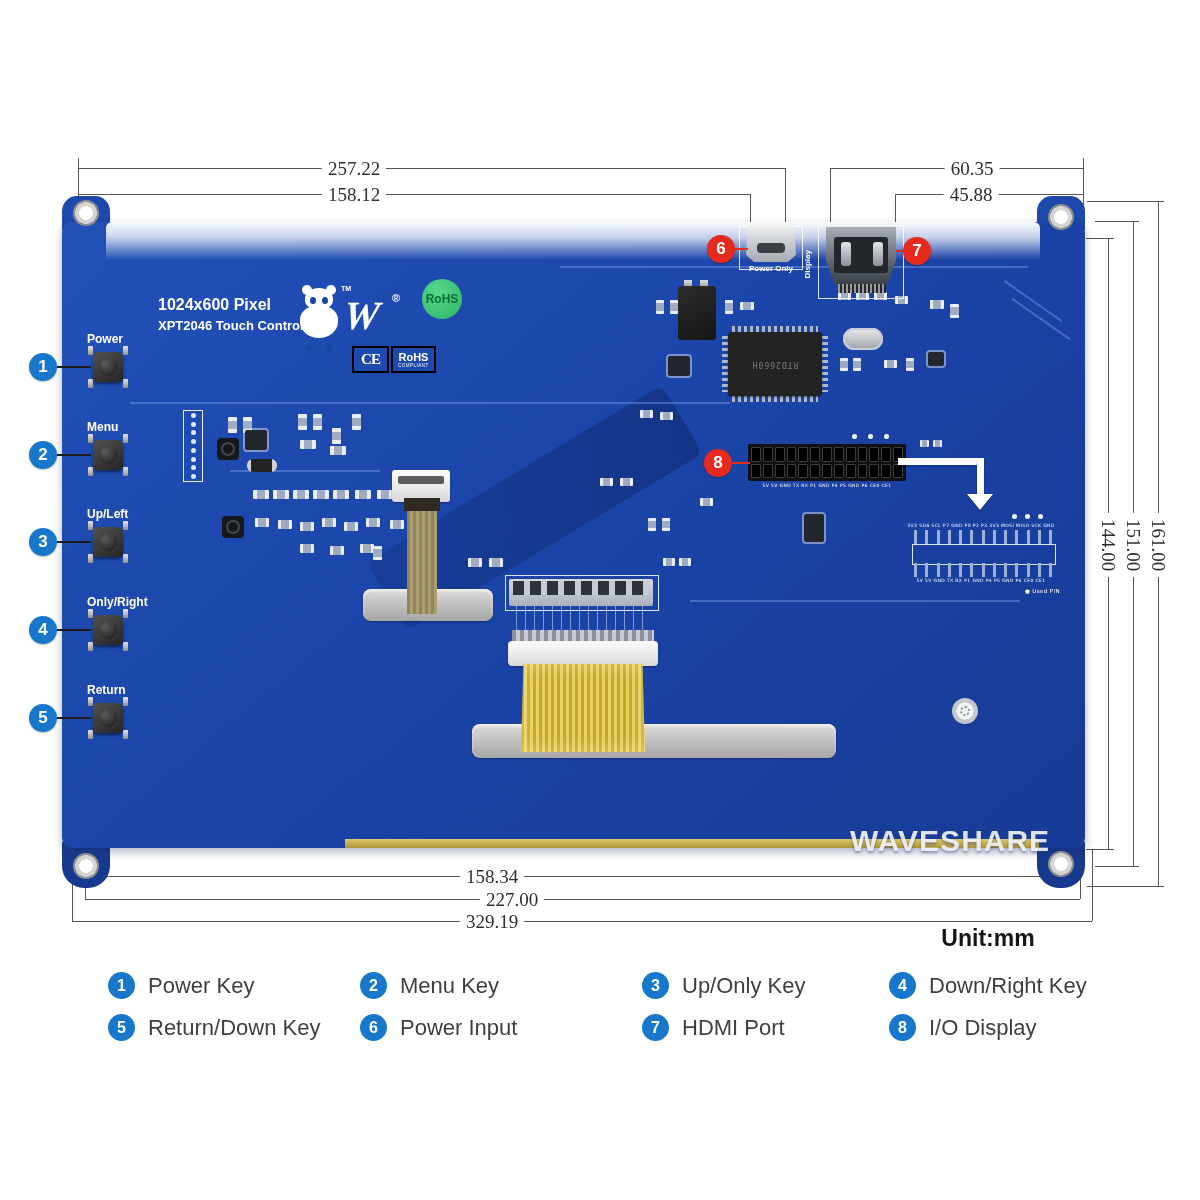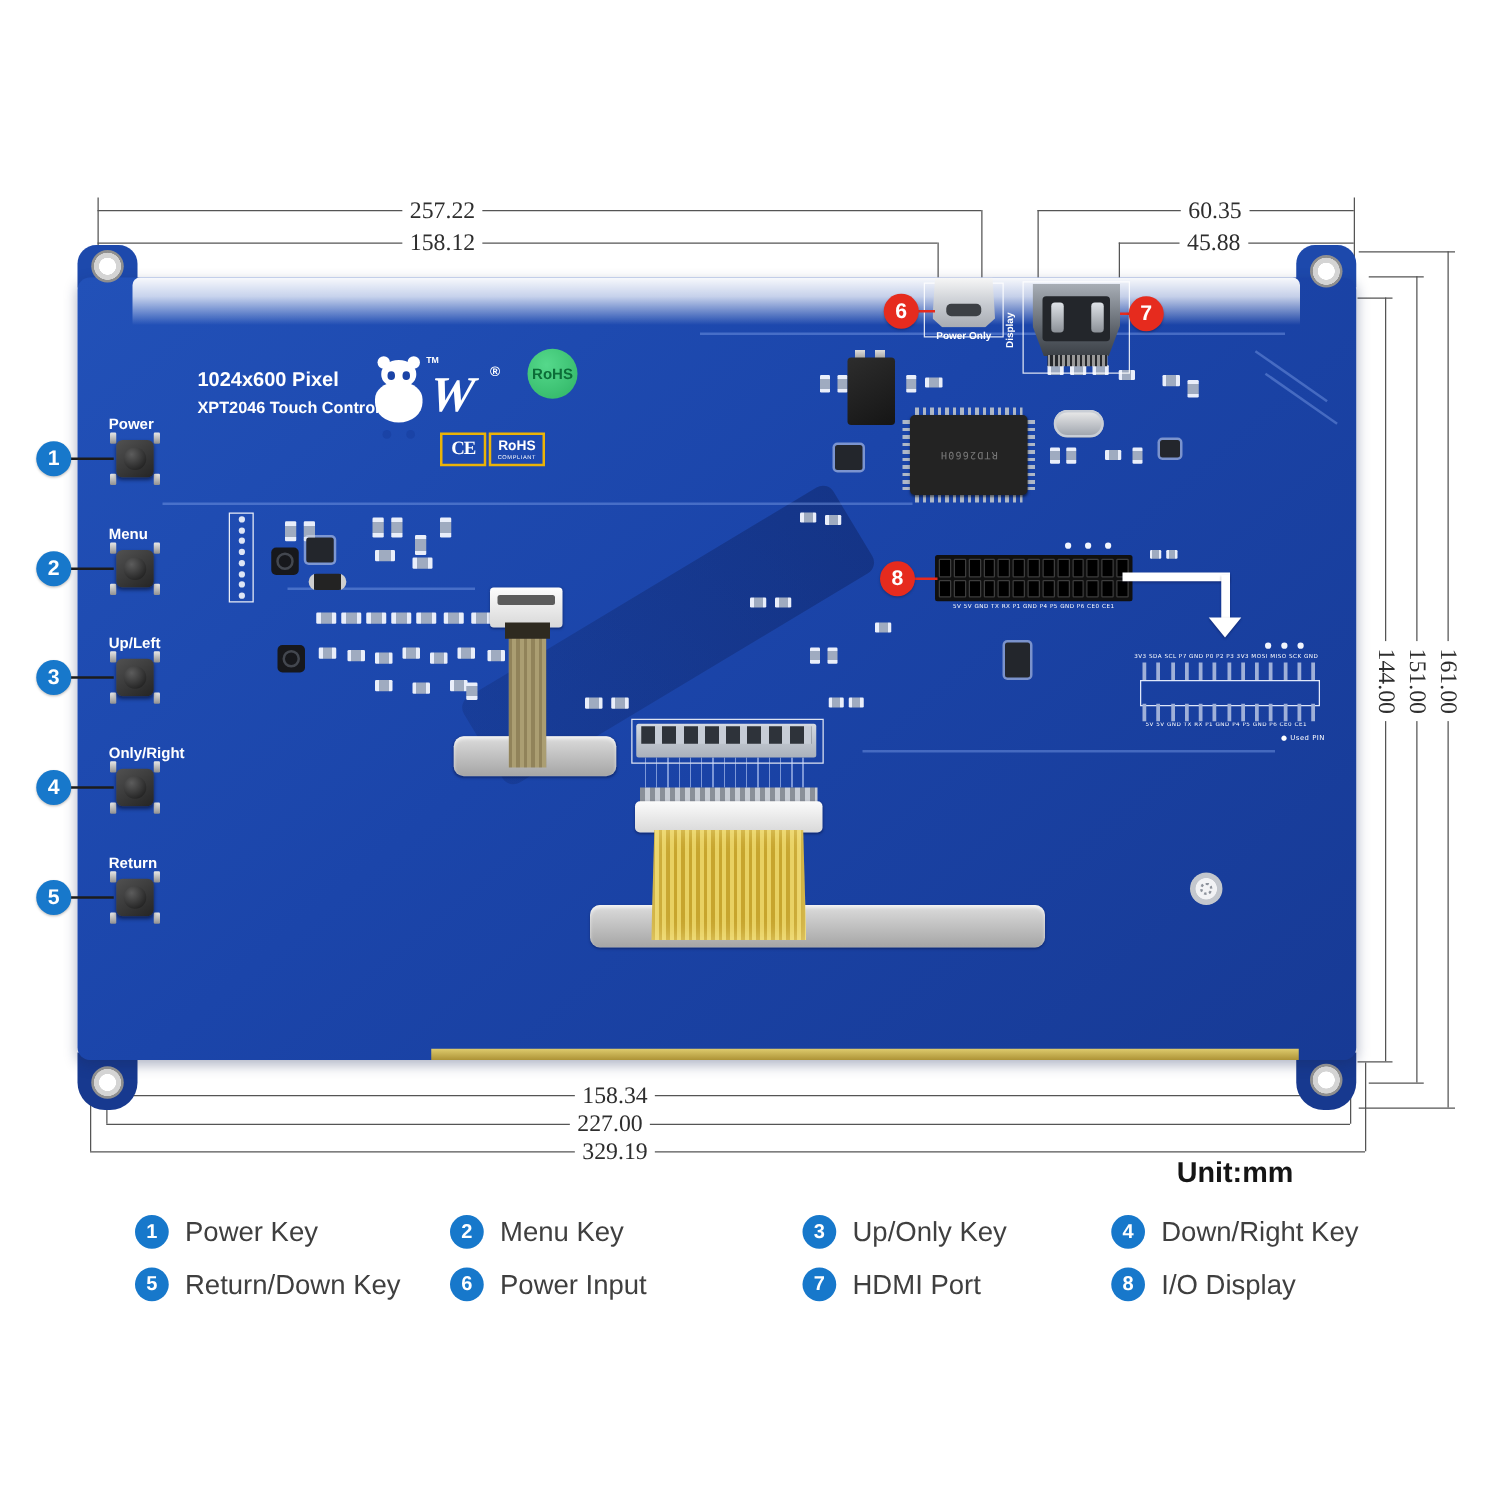--- a/index.html
+++ b/index.html
@@ -130,21 +130,21 @@
   .panda .head{position:absolute;left:9px;top:0;width:28px;height:22px;background:#fff;border-radius:50% 50% 46% 46%;}
   .panda .ear{position:absolute;width:10px;height:10px;background:#fff;border-radius:50%;top:-3px;}
   .panda .eye{position:absolute;width:6px;height:7px;background:#1a43a6;border-radius:50%;top:9px;}
   .panda .body{position:absolute;left:4px;top:18px;width:38px;height:32px;background:#fff;border-radius:42% 42% 50% 50%;}
   .panda .paw{position:absolute;width:7px;height:7px;background:#1a43a6;border-radius:50%;top:38px;}
   .wlogo{position:absolute;left:344px;top:292px;z-index:7;font:bold italic 40px "Liberation Serif",serif;color:#fff;
          transform:skewX(-6deg);}
   .greenrohs{position:absolute;left:422px;top:279px;width:40px;height:40px;border-radius:50%;z-index:7;
              background:radial-gradient(circle at 38% 32%,#55d98b,#2eb364);display:flex;align-items:center;justify-content:center;
              font:bold 12px "Liberation Sans",sans-serif;color:#0c6d38;}
-  .cebox{position:absolute;border:2px solid #eab308;z-index:7;display:flex;flex-direction:column;align-items:center;justify-content:center;
+  .cebox{position:absolute;border:2px solid #000000;z-index:7;display:flex;flex-direction:column;align-items:center;justify-content:center;
          color:#fff;box-sizing:border-box;}
   
   .legend-item{position:absolute;display:flex;align-items:center;gap:13px;}
   .legend-num{width:27px;height:27px;border-radius:50%;background:#1778cb;color:#fff;flex:0 0 27px;
               font:bold 16px/27px "Liberation Sans",sans-serif;text-align:center;}
   .legend-label{font:22px "Liberation Sans",sans-serif;color:#3f3f3f;white-space:nowrap;}
 </style>
 </head>
 <body>
 
@@ -188,20 +188,21 @@
   <div class="silk" style="left:341px;top:285px;font:bold 7px 'Liberation Sans',sans-serif;">TM</div>
   <div class="wlogo">W</div>
   <div class="silk" style="left:392px;top:292px;font:bold 11px 'Liberation Sans',sans-serif;">®</div>
   <div class="greenrohs">RoHS</div>
   <div class="cebox" style="left:352px;top:346px;width:37px;height:27px;font:bold 15px 'Liberation Serif',serif;letter-spacing:-1px;">CE</div>
   <div class="cebox" style="left:391px;top:346px;width:45px;height:27px;">
     <span style="font:bold 11px 'Liberation Sans',sans-serif;">RoHS</span>
     <span style="font:4.5px 'Liberation Sans',sans-serif;letter-spacing:.5px;">COMPLIANT</span>
   </div>
 
+  <div class="watermark">WAVESHARE</div>
 
   <div class="btn" style="left:90px;top:349px;">
     <span class="btn-label">Power</span>
     <span class="leg" style="left:-2px;top:-3px;"></span>
       <span class="leg" style="right:-2px;top:-3px;"></span>
     <span class="leg" style="left:-2px;bottom:-3px;"></span>
       <span class="leg" style="right:-2px;bottom:-3px;"></span>
     <span class="btn-body">
         <span class="btn-cap"></span>
       </span>
@@ -427,21 +428,21 @@
   <div class="dl-h" style="left:100px;top:876px;width:956px;"></div>
   <div class="dl-h" style="left:85px;top:899px;width:995px;"></div>
   <div class="dl-h" style="left:72px;top:921px;width:1020px;"></div>
   <div class="dl-v" style="left:100px;top:868px;height:8px;"></div>
   <div class="dl-v" style="left:1056px;top:868px;height:8px;"></div>
   <div class="dl-v" style="left:85px;top:876px;height:23px;"></div>
   <div class="dl-v" style="left:1080px;top:876px;height:23px;"></div>
   <div class="dl-v" style="left:72px;top:850px;height:71px;"></div>
   <div class="dl-v" style="left:1092px;top:850px;height:71px;"></div>
   <div class="dimlabel" style="left:492px;top:877px;">158.34</div>
-  <div class="dimlabel" style="left:488px;top:900px;font-family:Liberation Serif, serif;">227.00</div>
+  <div class="dimlabel" style="left:512px;top:900px;font-family:Liberation Serif, serif;">227.00</div>
   <div class="dimlabel" style="left:492px;top:922px;">329.19</div>
   <div class="unitlabel" style="left:988px;top:938px;">Unit:mm</div>
 
   <div class="legend-item" style="left:108px;top:972px;">
     <span class="legend-num">1</span>
     <span class="legend-label">Power Key</span>
   </div>
   <div class="legend-item" style="left:360px;top:972px;">
     <span class="legend-num">2</span>
     <span class="legend-label">Menu Key</span>

